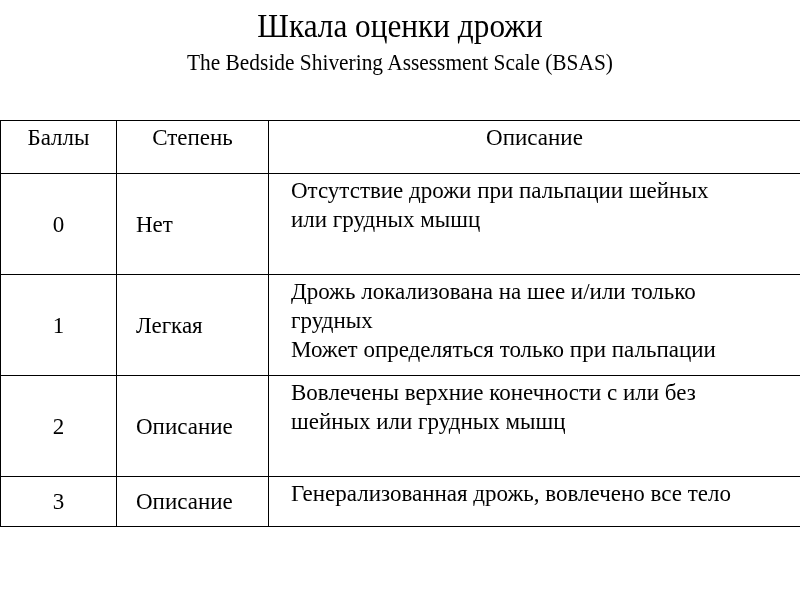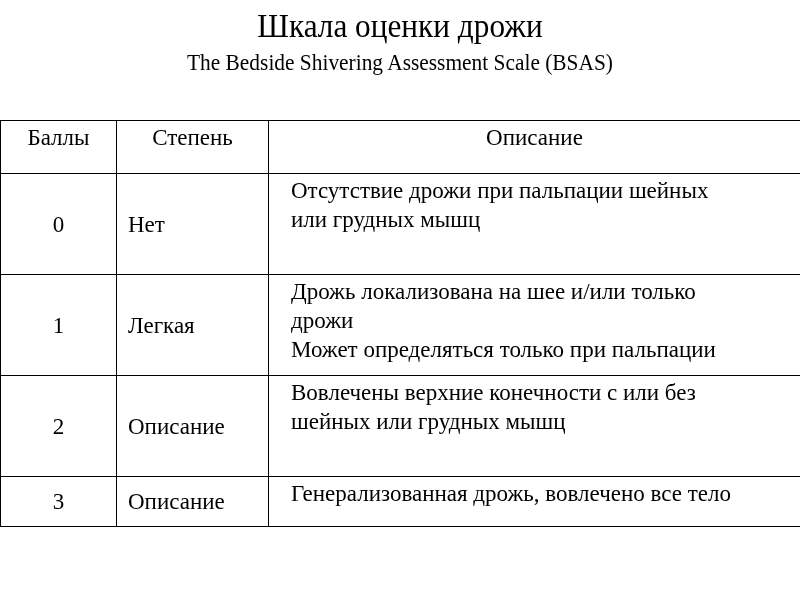--- a/index.html
+++ b/index.html
@@ -18,21 +18,21 @@
       position: absolute; left: 0; top: 120px; width: 800px;
       border-collapse: collapse; table-layout: fixed;
       font-family: "Liberation Serif", serif; font-size: 23px;
     }
     table.scale th, table.scale td {
       border: 1.5px solid #000; vertical-align: top; padding: 0; line-height: 29px; margin-left: 23px;
     }
     table.scale th { font-weight: normal; text-align: center; height: 50px; padding-top: 2px; }
     table.scale th.c-score, table.scale th.c-degree { font-family: "Liberation Serif", serif; }
     table.scale td.score { text-align: center; vertical-align: middle; }
-    table.scale td.degree { vertical-align: middle; padding-left: 11px; }
+    table.scale td.degree { vertical-align: middle; padding-left: 19px; }
     table.scale td.desc { padding-left: 22px; padding-top: 2px; }
     .nowrap { white-space: nowrap; }
     .row0 td, .row1 td, .row2 td { height: 98px; }
     .row3 td { height: 47px; }
     .desc-line { display: block; }
   </style>
 </head>
 <body>
 
 <div class="title">Шкала оценки дрожи</div>
@@ -58,21 +58,21 @@
       <td class="desc">
         <span class="desc-line nowrap">Отсутствие дрожи при пальпации шейных</span>
         <span class="desc-line nowrap">или грудных мышц</span>
       </td>
     </tr>
     <tr class="row1">
       <td class="score">1</td>
       <td class="degree">Легкая</td>
       <td class="desc">
         <span class="desc-line nowrap">Дрожь локализована на шее и/или только</span>
-        <span class="desc-line nowrap">дрожи</span>
+        <span class="desc-line nowrap">грудных</span>
         <span class="desc-line nowrap">Может определяться только при пальпации</span>
       </td>
     </tr>
     <tr class="row2">
       <td class="score">2</td>
       <td class="degree">Описание</td>
       <td class="desc">
         <span class="desc-line nowrap">Вовлечены верхние конечности с или без</span>
         <span class="desc-line nowrap">шейных или грудных мышц</span>
       </td>

